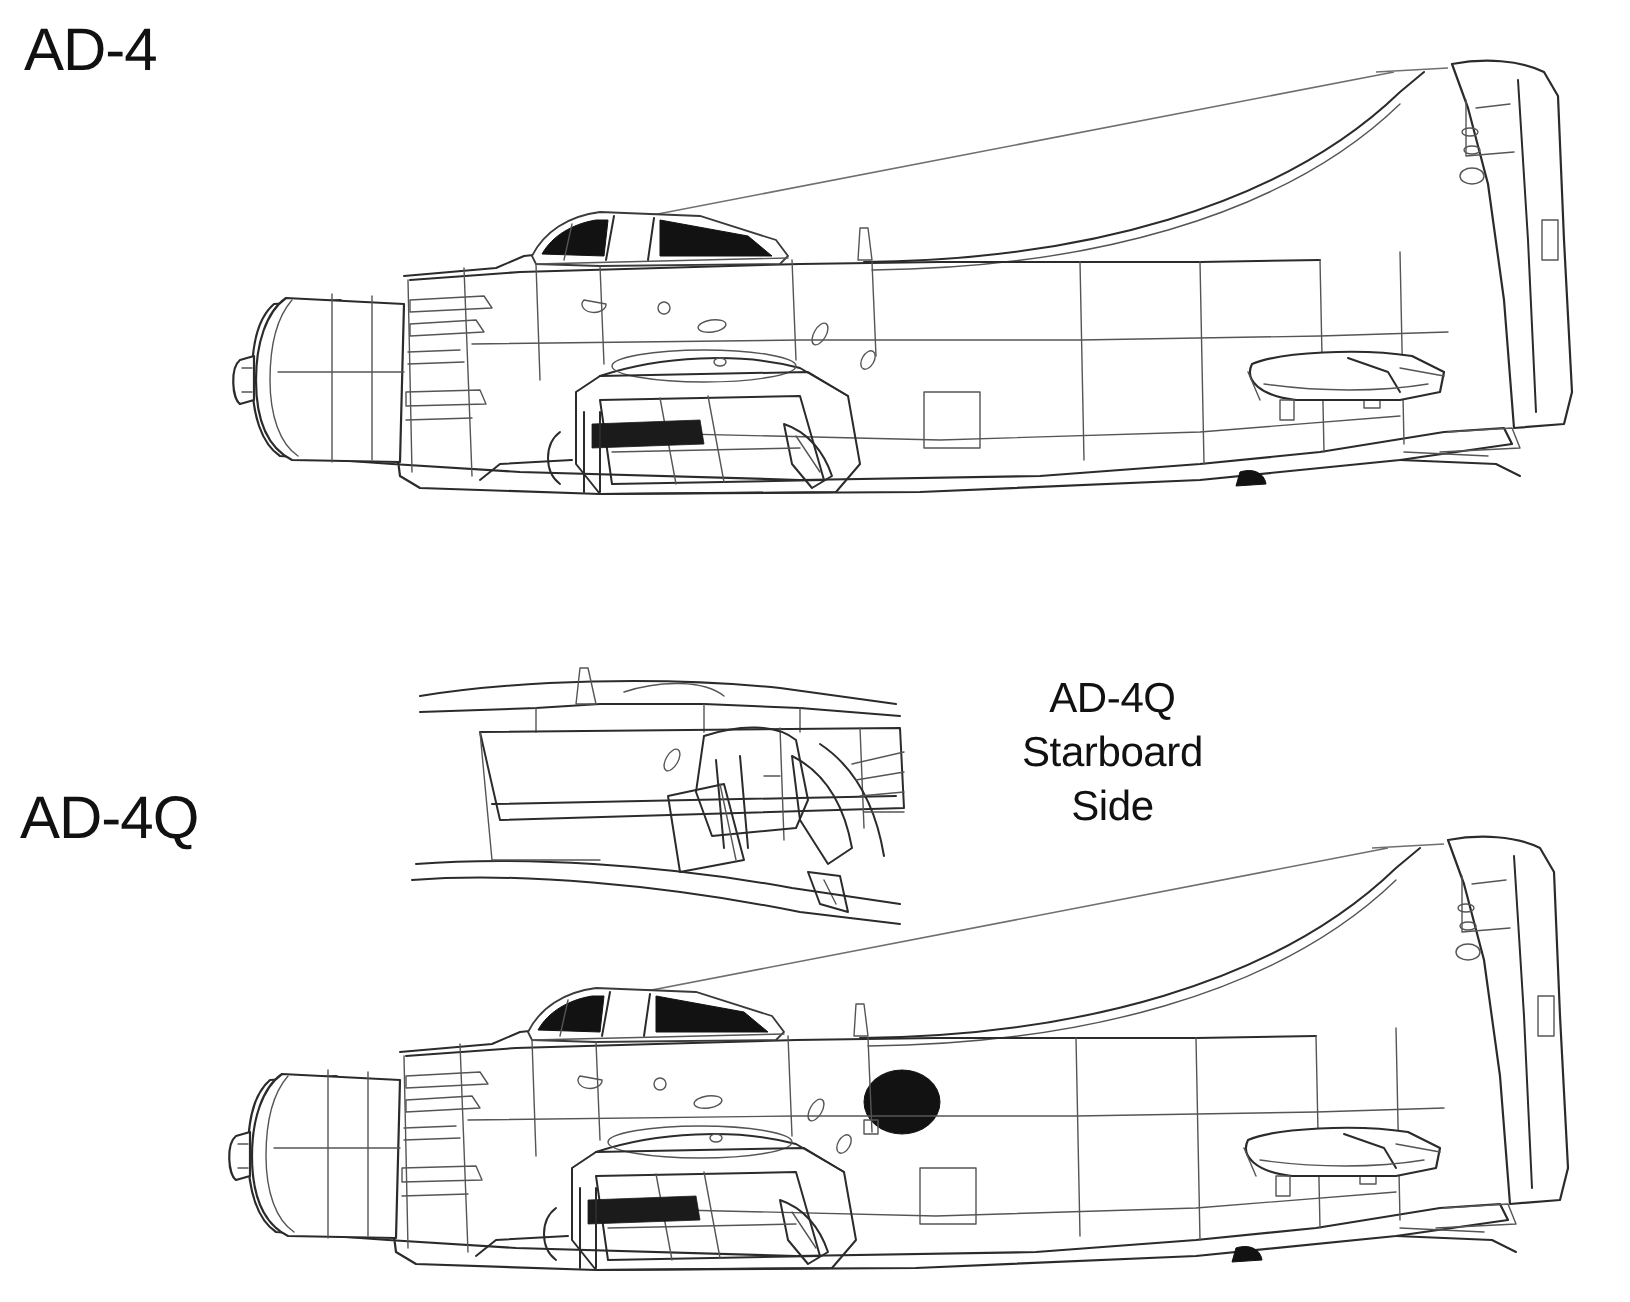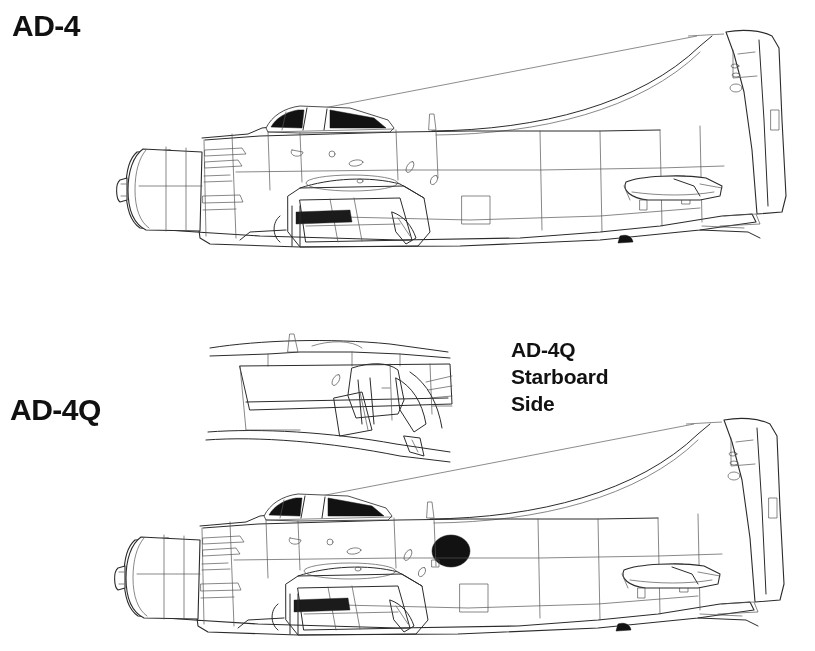--- a/index.html
+++ b/index.html
@@ -18,25 +18,26 @@
   #sheet {
     position: absolute;
     left: 0; top: 0;
     width: 815px;
     height: 651px;
     background: #ffffff;
   }
   .label {
     position: absolute;
     font-family: "Liberation Sans", sans-serif;
-    font-weight: bold;
+    font-weight: normal;
     color: #111111;
     letter-spacing: -0.5px;
     white-space: pre;
     line-height: 1.18;
+    text-align: center;
   }
   #label-ad4 {
     left: 12px;
     top: 8px;
     font-size: 30px;
   }
   #label-ad4q {
     left: 10px;
     top: 392px;
     font-size: 30px;

